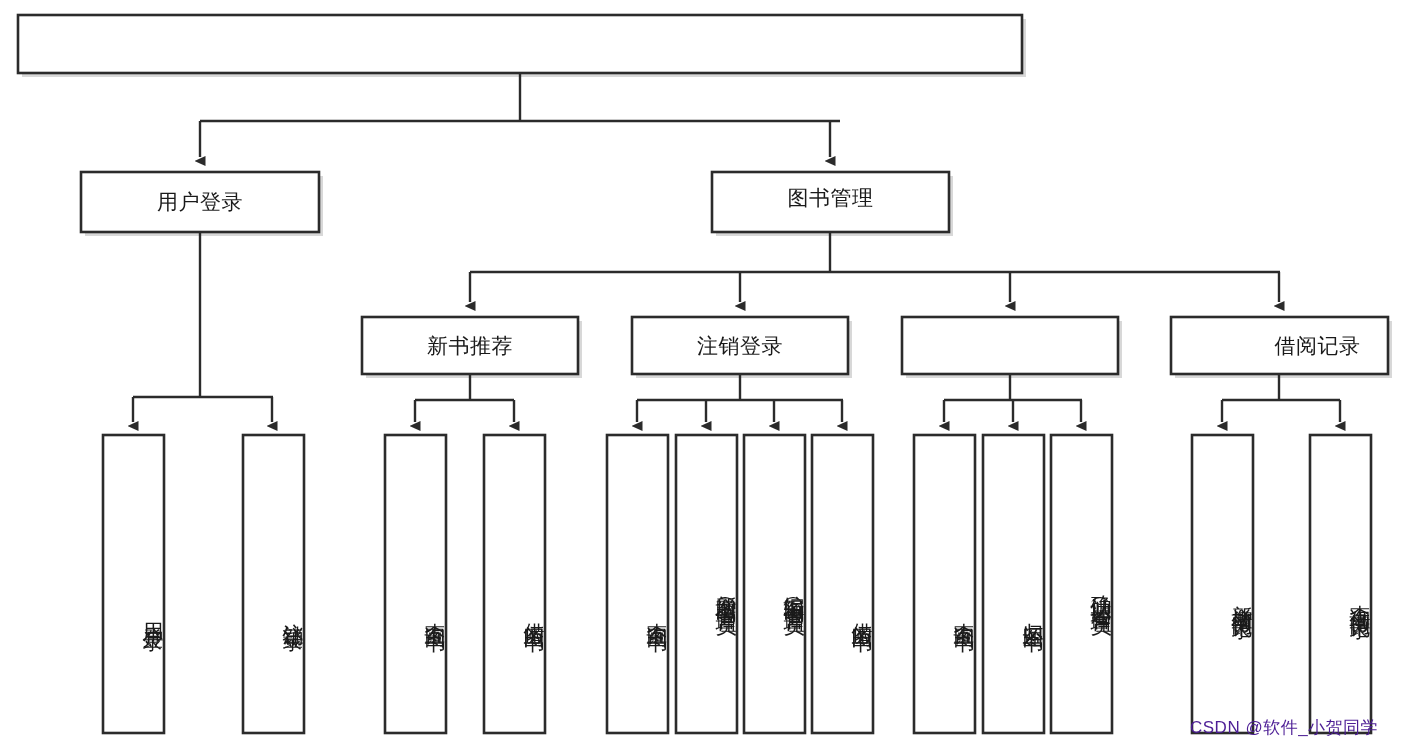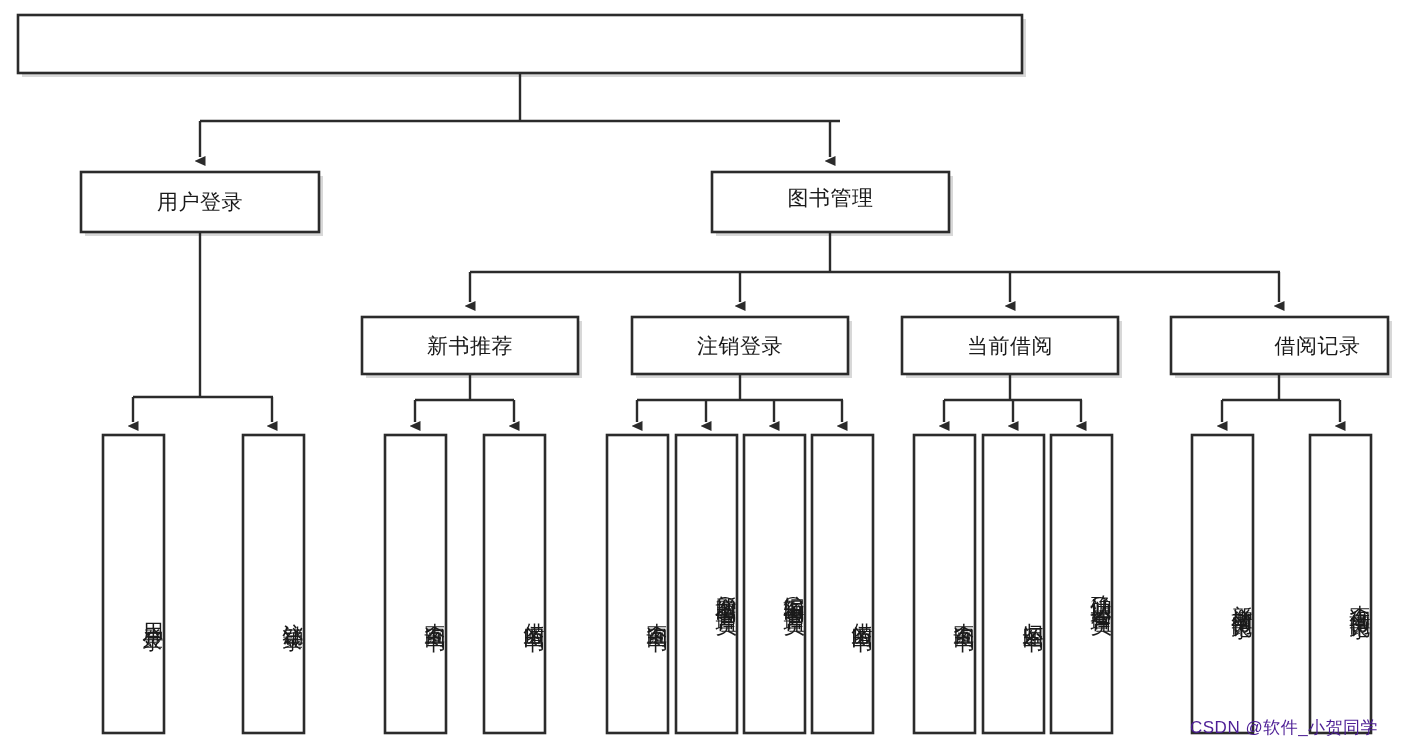--- a/index.html
+++ b/index.html
@@ -181,21 +181,20 @@
 
 
   <div class="node-label h" style="left:81px; top:172px; width:238px; height:60px;">用户登录</div>
 
   <div class="node-label h" style="left:712px; top:172px; width:237px; height:52px;">图书管理</div>
 
   <div class="node-label h" style="left:362px; top:317px; width:216px; height:57px;">新书推荐</div>
 
   <div class="node-label h" style="left:632px; top:317px; width:216px; height:57px;">注销登录</div>
 
-  <div class="node-label h" style="left:902px; top:317px; width:216px; height:57px;">当前借阅</div>
 
   <div class="node-label h" style="left:1209px; top:317px; width:217px; height:57px;">借阅记录</div>
 
   <div class="node-label v" style="left:103px; top:485px; width:61px; height:248px;">用户登录</div>
 
   <div class="node-label v" style="left:243px; top:485px; width:61px; height:248px;">注销登录</div>
 
   <div class="node-label v" style="left:385px; top:485px; width:61px; height:248px;">查询图书</div>
 
   <div class="node-label v" style="left:484px; top:485px; width:61px; height:248px;">借阅图书</div>

